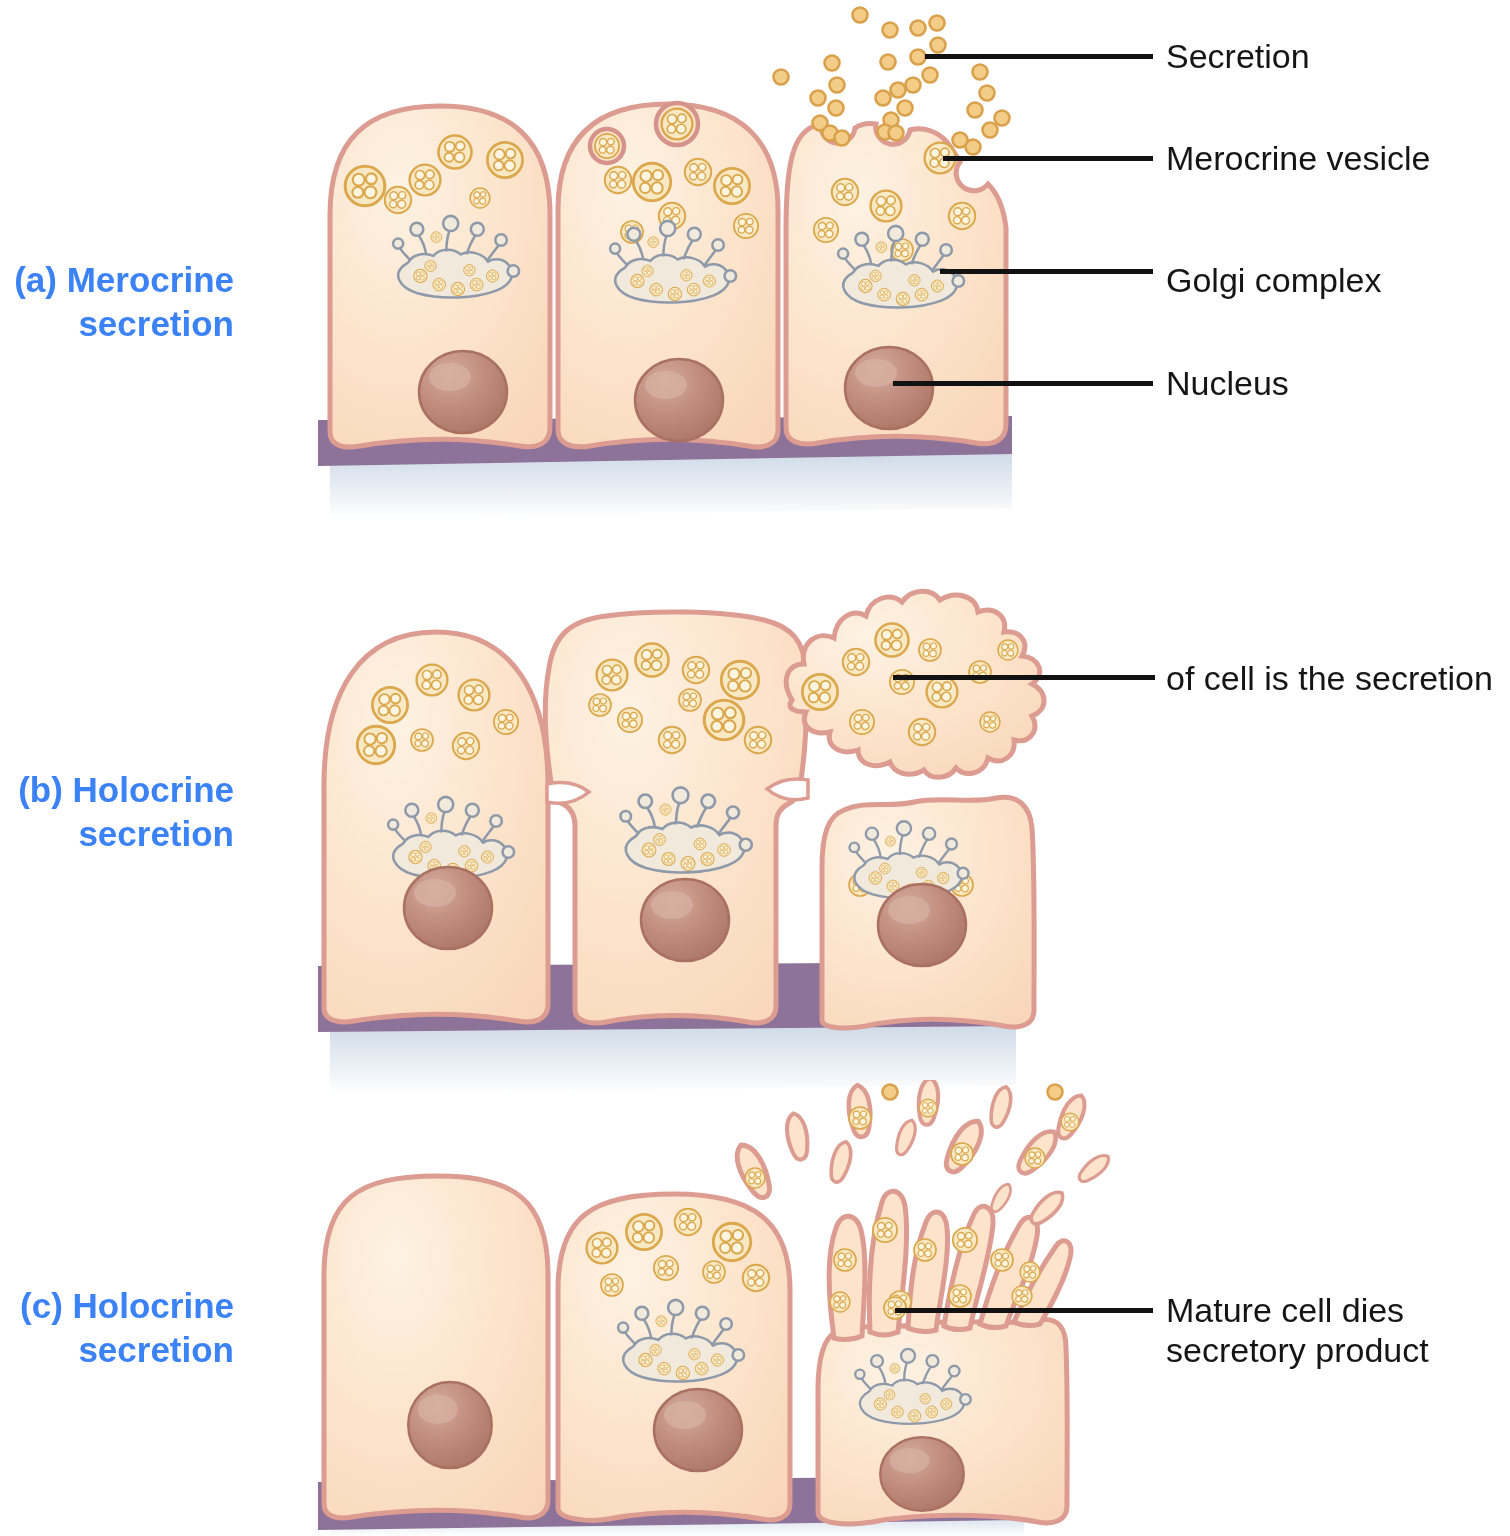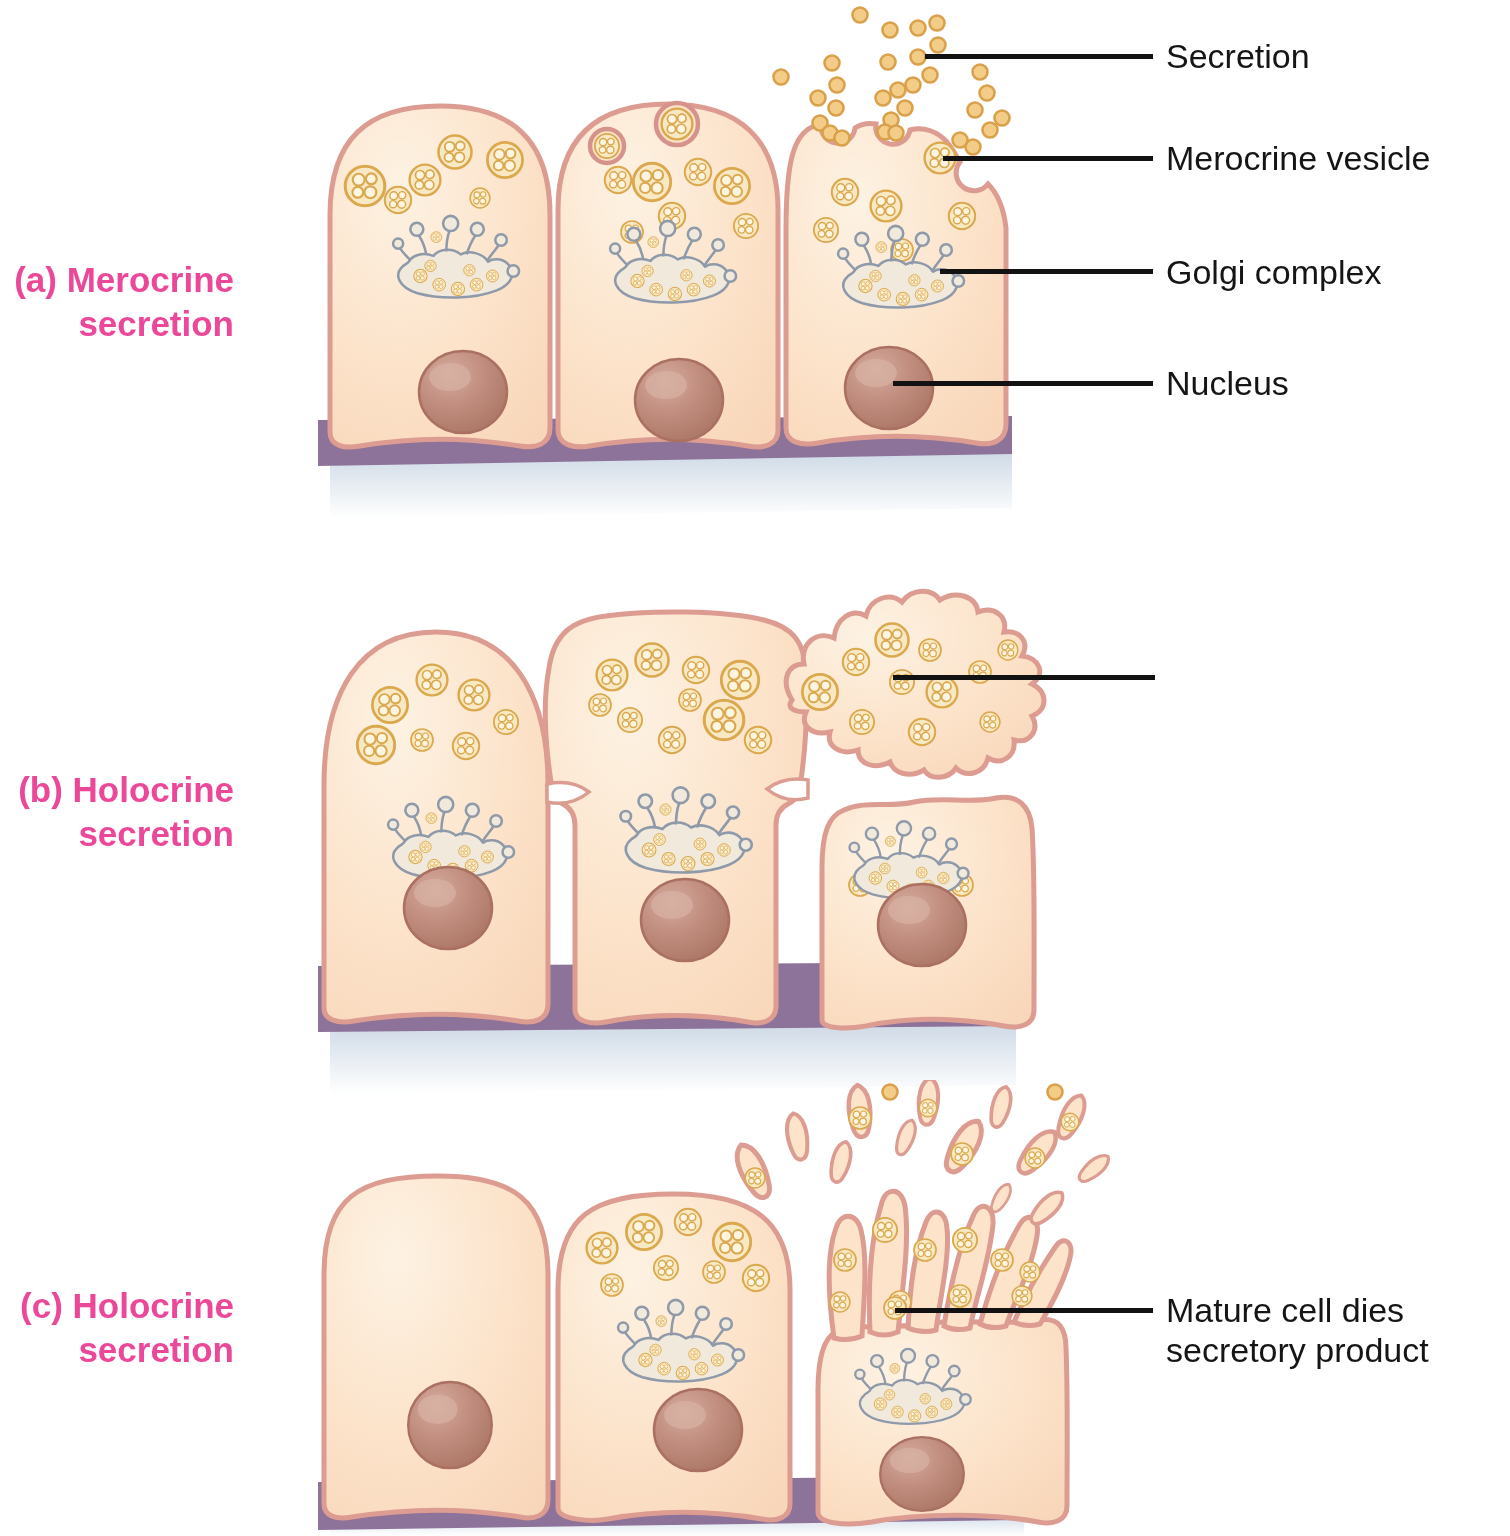--- a/index.html
+++ b/index.html
@@ -1,20 +1,20 @@
 <!DOCTYPE html>
 <html><head>
 <meta charset="utf-8">
 <style>
   html,body{margin:0;padding:0;background:#ffffff;}
   .canvas{position:relative;width:1510px;height:1536px;background:#fff;overflow:hidden;
           font-family:"Liberation Sans", sans-serif;}
   .panel-svg{position:absolute;}
   .section-label{position:absolute;left:8px;width:226px;text-align:right;
-                 font-weight:bold;font-size:35px;line-height:44px;color:#ec4899;}
+                 font-weight:bold;font-size:35px;line-height:44px;color:#3b82f6;}
   .annot{position:absolute;left:1166px;font-size:34px;line-height:40px;color:#151515;white-space:nowrap;}
   .leader{position:absolute;height:5px;background:#121212;}
   .hidden-defs{position:absolute;width:0;height:0;overflow:hidden;}
 </style>
 </head>
 <body>
 
 <div class="canvas">
 
   <svg class="hidden-defs" aria-hidden="true">
@@ -317,24 +317,25 @@
 
   <div class="leader" style="left:925px;top:54px;width:228px;"></div>
   <div class="leader" style="left:943px;top:156px;width:210px;"></div>
   <div class="leader" style="left:940px;top:269px;width:213px;"></div>
   <div class="leader" style="left:893px;top:381px;width:260px;"></div>
   <div class="leader" style="left:893px;top:675px;width:262px;"></div>
   <div class="leader" style="left:895px;top:1308px;width:258px;"></div>
 
   <div class="annot" style="top:36px;">Secretion</div>
   <div class="annot" style="top:138px;">Merocrine vesicle</div>
-  <div class="annot" style="top:252px;">Golgi complex</div>
+  <div class="annot" style="top:260px;">Golgi complex</div>
   <div class="annot" style="top:363px;">Nucleus</div>
 
   <div class="annot" style="top:658px;">
+    <div>of cell is the secretion</div>
   </div>
 
   <div class="annot" style="top:1290px;">
     <div>Mature cell dies</div>
     <div>secretory product</div>
   </div>
 
   <div class="section-label" style="top:258px;">
     <div>(a) Merocrine</div>
     <div>secretion</div>

